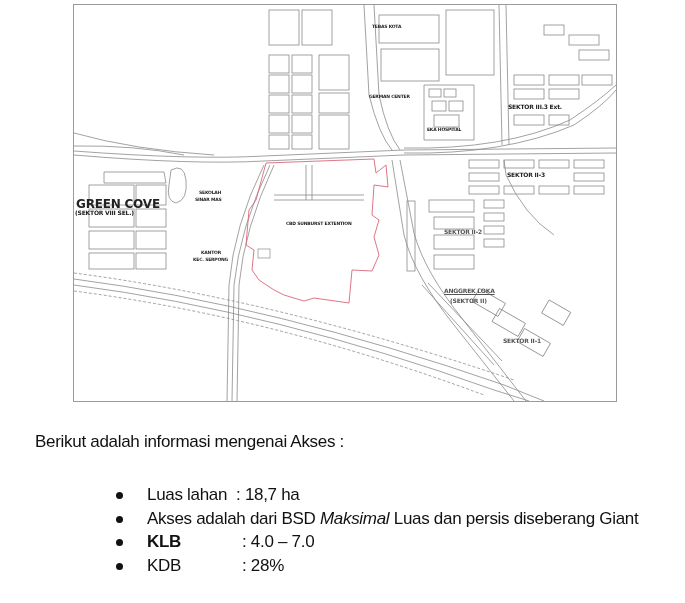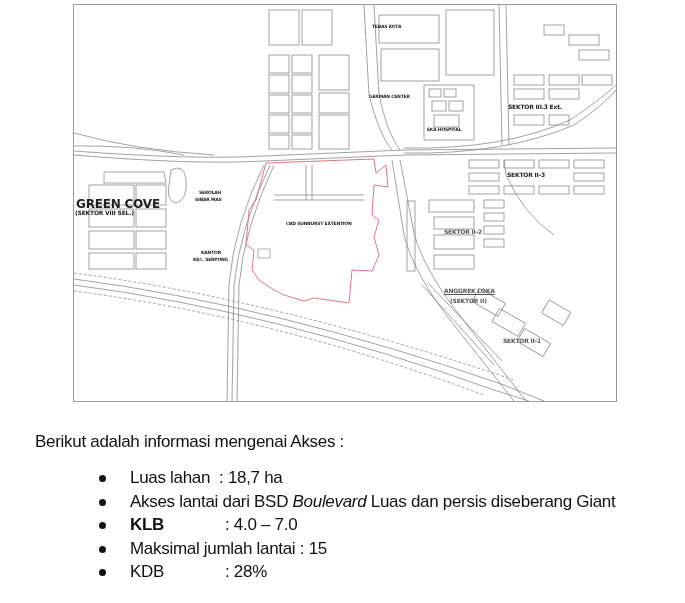--- a/index.html
+++ b/index.html
@@ -8,21 +8,21 @@
   .map-frame { position: absolute; left: 73px; top: 4px; width: 542px; height: 396px;
                border: 1px solid #9a9a9a; background: #fff; overflow: hidden; }
   .map-frame svg { position: absolute; left: 0; top: 0; }
   .lbl { position: absolute; font-family: "DejaVu Sans", sans-serif; font-weight: bold;
          color: #222; white-space: nowrap; line-height: 1; letter-spacing: -0.2px; }
   .lbl.small { font-size: 4.5px; }
   .lbl.med { font-size: 6px; }
   .lbl.big { font-size: 12px; }
   .lbl.grey { color: #555; }
   .intro { position: absolute; left: 35px; top: 432px; font-size: 17px; letter-spacing: -0.3px; }
-  .facts { position: absolute; left: 97px; top: 466px; margin: 0; padding: 0; list-style: none; }
+  .facts { position: absolute; left: 97px; top: 466px; margin: 17px; padding: 0; list-style: none; }
   .facts li { position: relative; font-size: 17px; height: 23.5px; line-height: 23.5px;
               padding-left: 33px; letter-spacing: -0.3px; white-space: nowrap; }
   .facts li .bullet { position: absolute; left: 2px; top: 9px; width: 7px; height: 7px;
                       border-radius: 50%; background: #111; }
   .facts .k { display: inline-block; }
   .facts .k.w-klb { width: 95px; font-weight: bold; }
   .facts .k.w-kdb { width: 95px; }
 </style>
 </head>
 <body>
@@ -162,27 +162,23 @@
 
 <div class="intro">Berikut adalah informasi mengenai Akses :</div>
 
 <ul class="facts">
   <li>
     <span class="bullet"></span>
     <span>Luas lahan</span><span style="white-space:pre">  : </span><span>18,7 ha</span>
   </li>
   <li>
     <span class="bullet"></span>
-    <span style="white-space:pre">Akses lantai dari BSD </span><em>Boulevard</em><span style="white-space:pre"> Luas dan persis diseberang Giant</span>
+    <span style="white-space:pre">Akses adalah dari BSD </span><em>Maksimal</em><span style="white-space:pre"> Luas dan persis diseberang Giant</span>
   </li>
   <li>
     <span class="bullet"></span>
     <span class="k w-klb">KLB</span><span style="white-space:pre">: </span><span>4.0 – 7.0</span>
-  </li>
-  <li>
-    <span class="bullet"></span>
-    <span>Maksimal jumlah lantai</span><span style="white-space:pre"> : </span><span>15</span>
   </li>
   <li>
     <span class="bullet"></span>
     <span class="k w-kdb">KDB</span><span style="white-space:pre">: </span><span>28%</span>
   </li>
 </ul>
 
 </body></html>

